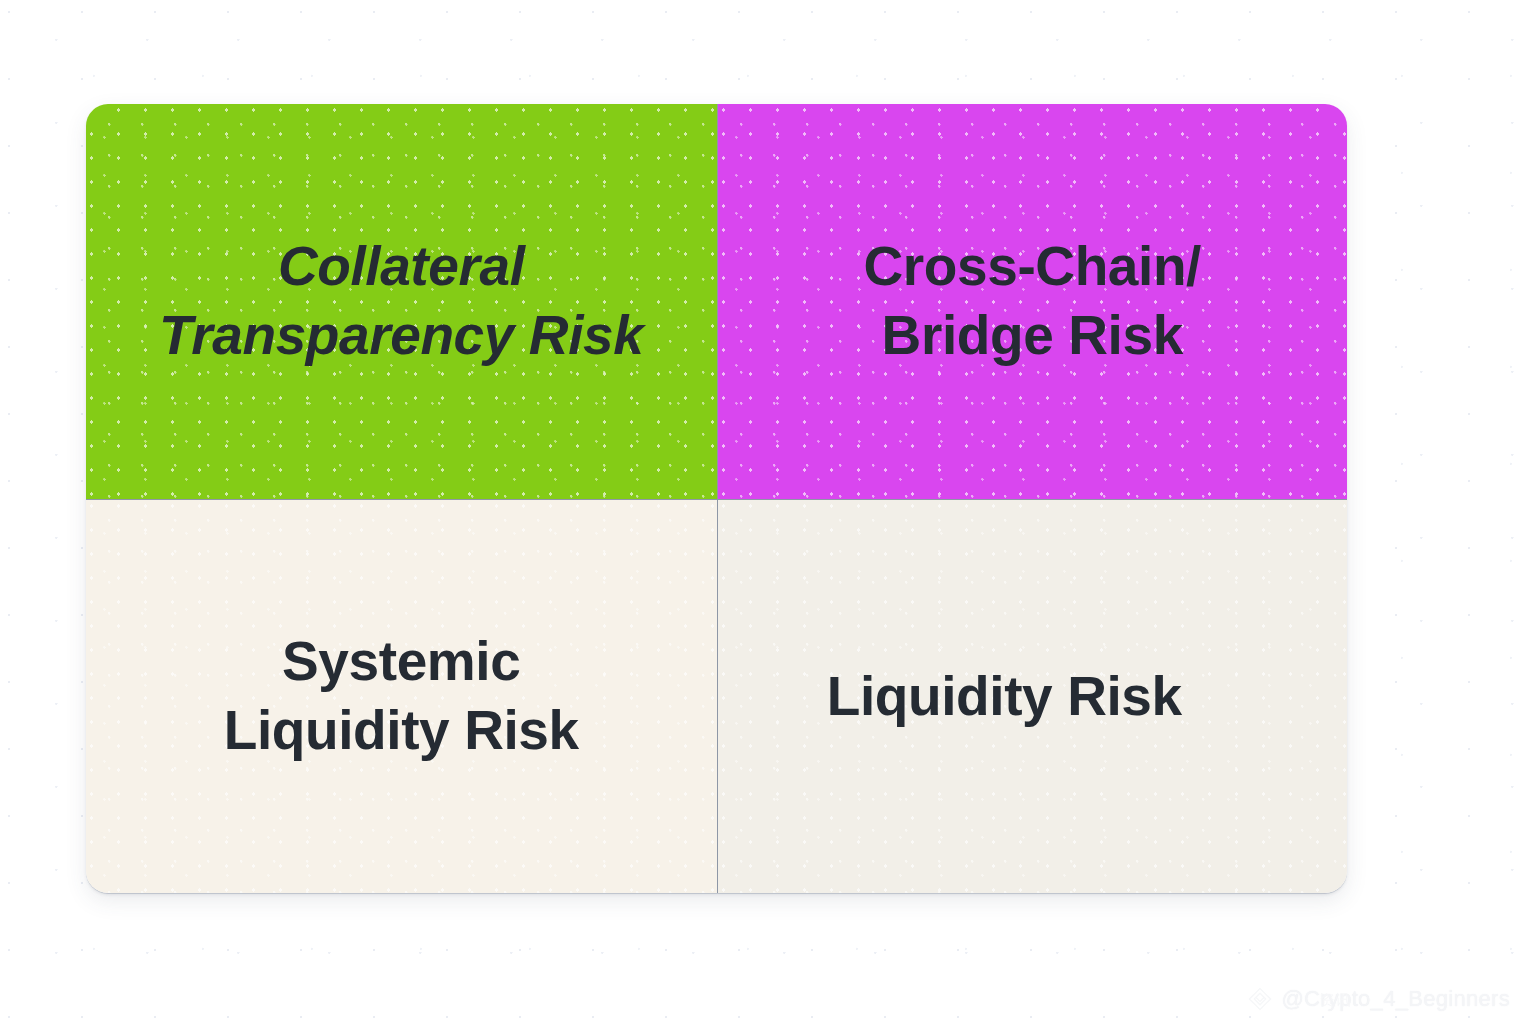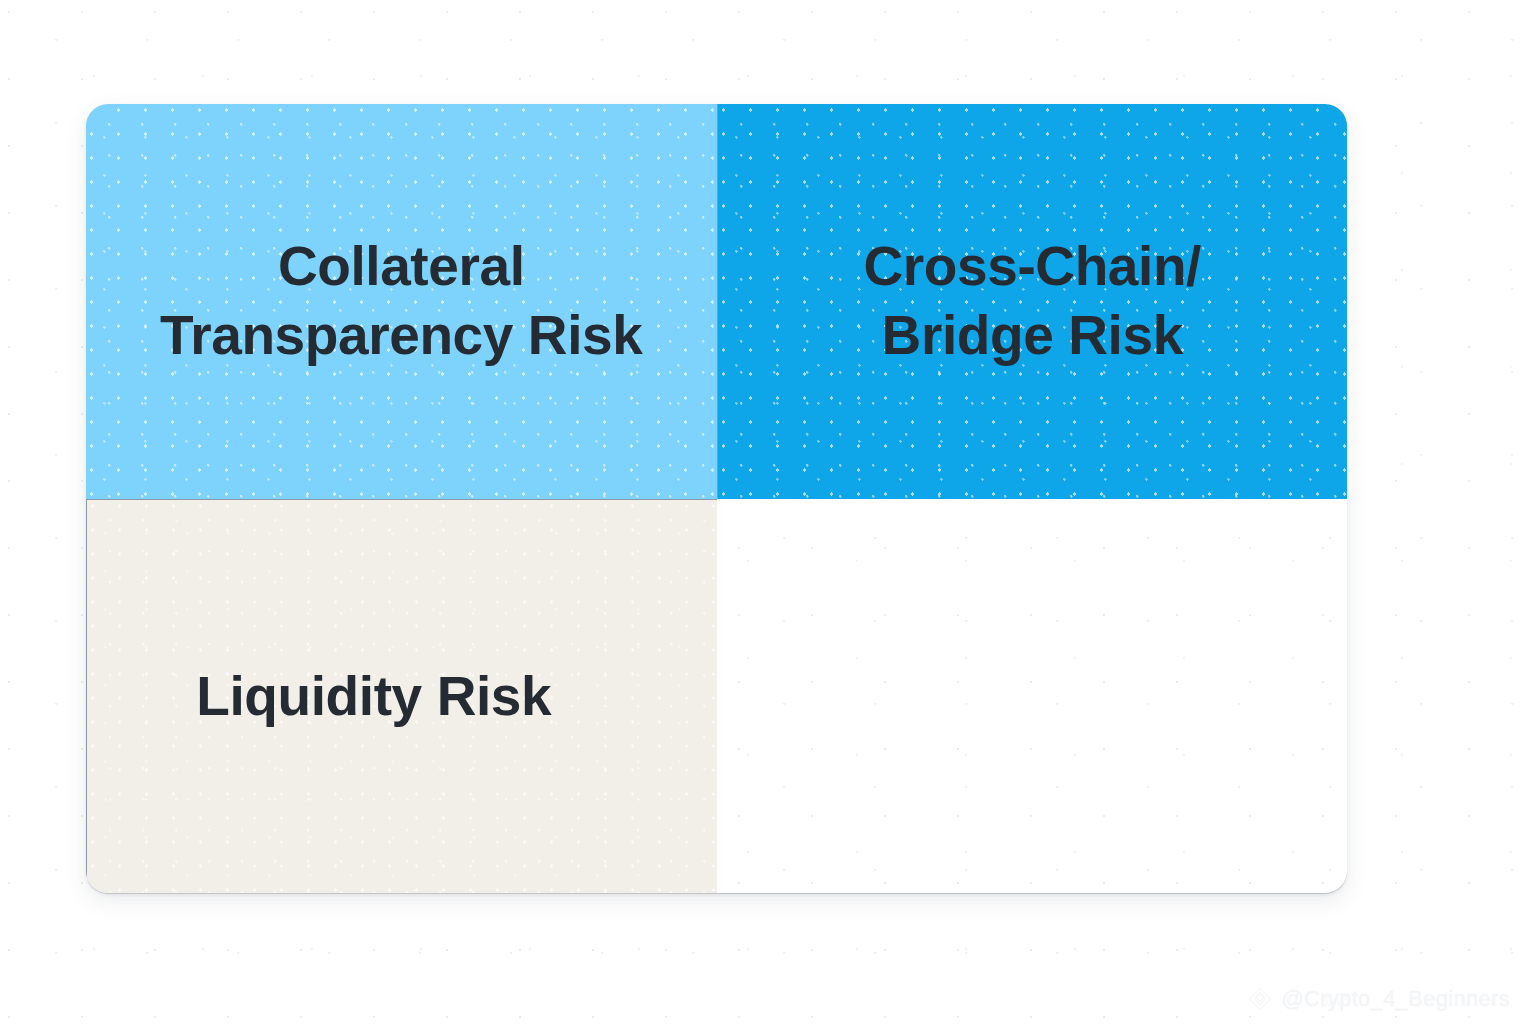--- a/index.html
+++ b/index.html
@@ -62,22 +62,22 @@
     inset: 0;
     pointer-events: none;
     background-image:
       radial-gradient(circle at 20% 25%, rgba(255,255,255,.85) 0 1.6px, transparent 1.7px),
       radial-gradient(circle at 70% 65%, rgba(255,255,255,.7) 0 1.4px, transparent 1.5px),
       radial-gradient(circle at 45% 88%, rgba(255,255,255,.6) 0 1.3px, transparent 1.4px);
     background-size: 27px 24px, 33px 31px, 41px 38px;
     opacity: .75;
   }
 
-  #q-top-left    { background: #7dd3fc; }
-  #q-top-right   { background: #0ea5e9; }
+  #q-top-left    { background: #84cc16; font-style: italic; }
+  #q-top-right   { background: #d946ef; }
   #q-bottom-left { background: #f7f2e9; }
   #q-bottom-right{ background: #f2efe8; }
 
   
   #q-top-right,
   #q-bottom-right { border-left: 1.5px solid #8e97a6; }
   #q-bottom-left,
   #q-bottom-right { border-top: 1.5px solid #8e97a6; }
 
   .quadrant-label {
@@ -141,20 +141,24 @@
   <div class="quadrant" id="q-top-left">
     <div class="quadrant-label">Collateral
 Transparency Risk</div>
   </div>
 
   <div class="quadrant" id="q-top-right">
     <div class="quadrant-label">Cross-Chain/
 Bridge Risk</div>
   </div>
 
+  <div class="quadrant" id="q-bottom-left">
+    <div class="quadrant-label">Systemic
+Liquidity Risk</div>
+  </div>
 
   <div class="quadrant" id="q-bottom-right">
     <div class="quadrant-label">Liquidity Risk</div>
   </div>
 
 </div>
 
 <div id="watermark">
   <svg id="watermark-logo" viewBox="0 0 32 32">
     <g fill="none" stroke="#eef0f3" stroke-width="1.6" stroke-linejoin="round">

